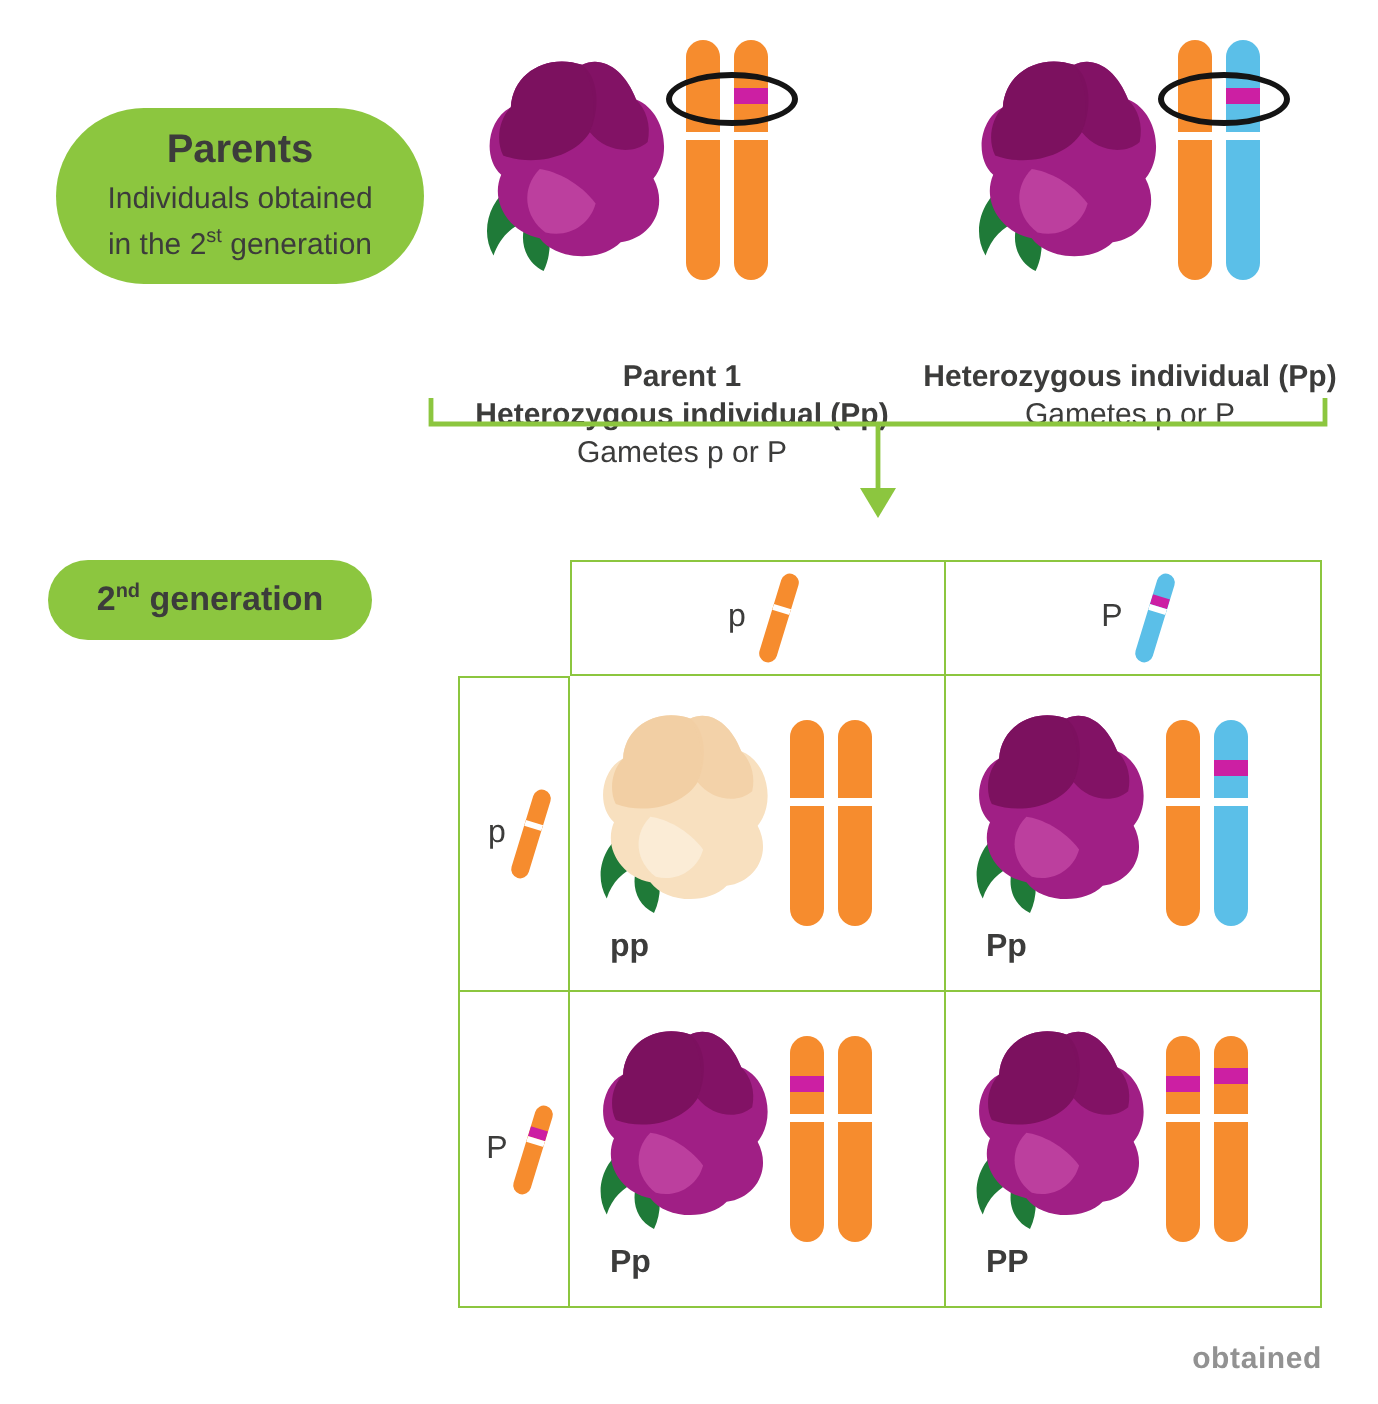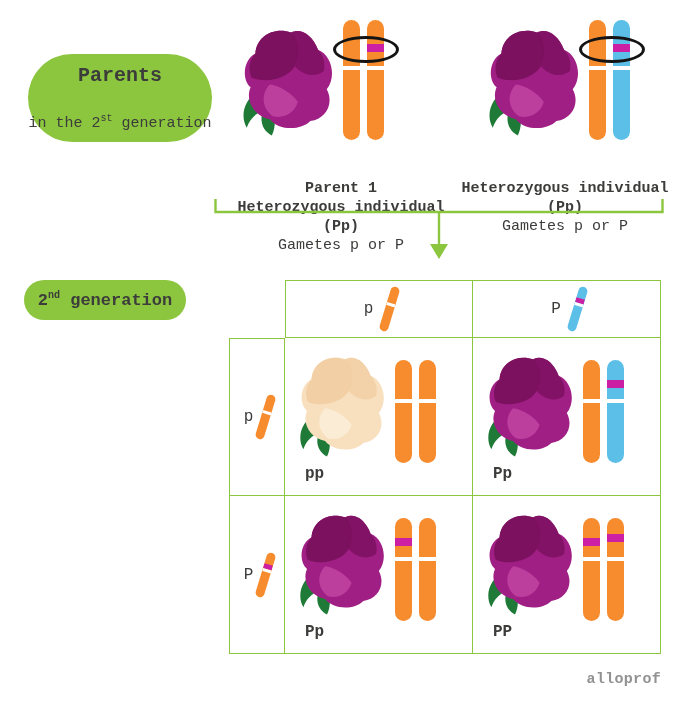--- a/index.html
+++ b/index.html
@@ -1,18 +1,18 @@
 <!DOCTYPE html>
 <html><head>
 <meta charset="utf-8">
 <style>
   html,body{margin:0;padding:0;background:#fff;}
   .stage{
     position:relative;width:689px;height:702px;background:#ffffff;overflow:hidden;
-    font-family:Liberation Mono, monospace;color:#3C3C3B;
+    font-family:Liberation Sans, sans-serif;color:#3C3C3B;
   }
   
   .bubble{
     position:absolute;background:#8CC63F;color:#3C3C3B;
     display:flex;flex-direction:column;align-items:center;justify-content:center;text-align:center;
   }
   .parents-bubble{left:28px;top:54px;width:184px;height:88px;border-radius:46px;}
   .pb-title{font-size:20px;font-weight:bold;margin-bottom:3px;}
   .pb-sub{font-size:15px;line-height:19px;}
   sup{font-size:10px;}
@@ -67,21 +67,21 @@
       <path fill="var(--f-light)" d="M31,59 C21,69 23,84 34,92 C46,95 57,88 60,77 C52,66 39,60 31,59 Z"></path>
     </symbol>
   </defs>
 </svg>
 
 <div class="stage">
 
   <div class="bubble parents-bubble">
     <div class="pb-title">Parents</div>
     <div class="pb-sub">
-      <br>
+      <span>Individuals obtained</span><br>
       <span>in the 2</span><sup>st</sup><span> generation</span>
     </div>
   </div>
 
   <svg class="flower flower-purple" style="left:240px;top:24px;width:106px;height:118px">
       <use href="#flower"></use>
     </svg>
   <div class="chrom c-orange" style="left:343px;top:20px;width:17px;height:120px">
       <i class="gap"></i>
     </div>
@@ -205,15 +205,15 @@
         </div>
       <div class="chrom c-orange" style="left:134px;top:22px;width:17px;height:103px">
           <i class="band" style="top:16px"></i>
           <i class="gap"></i>
         </div>
       <div class="genotype">PP</div>
     </div>
 
   </div>
 
-  <div class="logo">alloprof</div>
+  <div class="logo">obtained</div>
 
 </div>
 
 </body></html>

